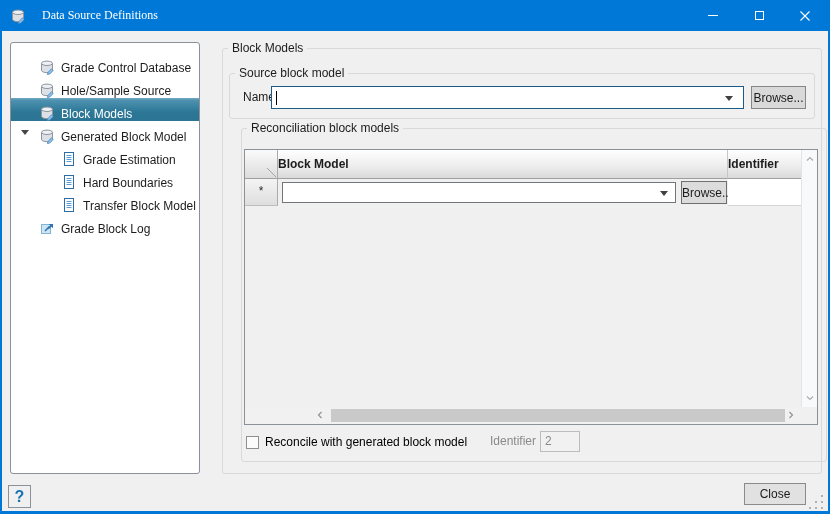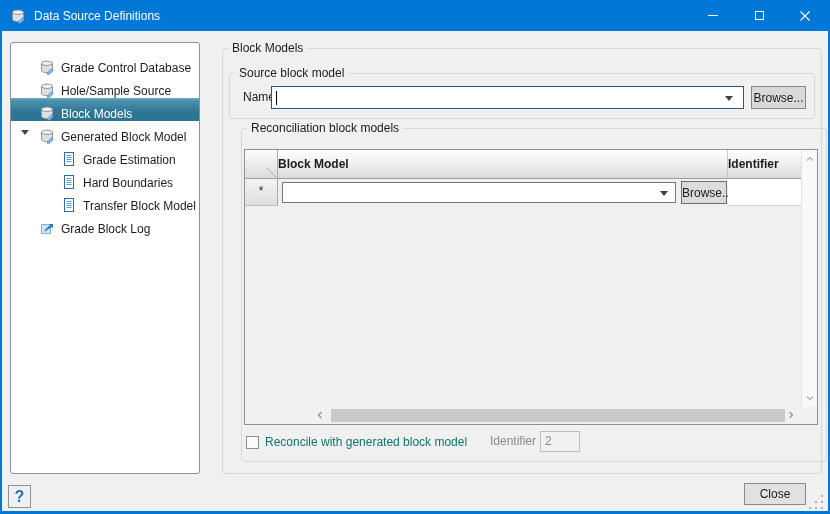--- a/index.html
+++ b/index.html
@@ -5,21 +5,21 @@
   * { margin:0; padding:0; box-sizing:border-box; }
   html,body { background:#cfcfcf; font-family:"Liberation Sans","DejaVu Sans",sans-serif; }
   .window{
     position:relative; width:830px; height:514px; background:#f0f0f0;
     border-left:2px solid #0078d7; border-right:2px solid #0078d7; border-bottom:3px solid #0078d7;
     font-size:12px; color:#1c1c1c; overflow:hidden;
   }
   
   .titlebar{position:absolute; left:0; top:0; width:826px; height:31px; background:#0078d7; display:flex; align-items:center;}
   .app-icon{width:16px;height:16px;margin-left:8px;flex:none;}
-  .title{color:#ffffff; margin-left:8px; font-size:12px;}
+  .title{color:#ffffff; margin-left:16px; font-size:12px;font-family:Liberation Serif, serif;}
   .winbtns{position:absolute; right:0; top:0; height:31px; display:flex;}
   .winbtn{width:46px;height:31px;display:flex;align-items:center;justify-content:center;cursor:default;}
   .glyph-min{width:10px;height:1px;background:#ffffff;}
   .glyph-max{width:9px;height:9px;border:1px solid #ffffff;}
   
   .sidebar{position:absolute; left:8px; top:42px; width:190px; height:432px; background:#ffffff;
     border:1px solid #8a9199; border-radius:3px; padding-top:9px; overflow:hidden;}
   .trow{position:relative; height:23px; display:flex; align-items:flex-end; padding-left:28px; white-space:nowrap;}
   .trow.sub{padding-left:50px;}
   .trow .ico{width:16px;height:16px;margin-right:6px;flex:none;}
@@ -60,21 +60,21 @@
   .grid-browse{left:436px; top:31px; width:46px; height:23px; background:#dcdcdc; border-color:#6f6f6f;}
   .cell-id{left:483px; top:29px; width:73px; height:27px; background:#ffffff; border-bottom:1px solid #d6d6d6;}
   .vscroll{left:556px; top:0; width:16px; height:257px; background:#f8f9fa; border-left:1px solid #e4e4e4;}
   .vscroll svg{position:absolute; left:4px;}
   .hscroll{left:0; top:257px; width:556px; height:17px; background:#f1f1f1;}
   .hs-left{position:absolute; left:72px; top:4px;}
   .hs-right{position:absolute; right:7px; top:4px;}
   .h-thumb{position:absolute; left:86px; top:2px; width:454px; height:13px; background:#c9c9c9;}
   
   .checkbox{position:absolute; left:4px; top:307px; width:13px; height:13px; background:#fbfbfb; border:1px solid #8f8f8f;}
-  .cb-label{position:absolute; left:23px; top:305px; line-height:16px; color:#0f766e;}
+  .cb-label{position:absolute; left:23px; top:305px; line-height:16px; color:#000000;}
   .id-label{position:absolute; left:248px; top:305px; color:#8a8a8a;}
   .id-input{position:absolute; left:298px; top:302px; width:40px; height:21px; border:1px solid #bdbdbd;
     background:#f1f1f1; color:#8a8a8a; line-height:19px; padding-left:4px;}
   
   .help-btn{position:absolute; left:6px; top:485px; width:23px; height:23px; border:1px solid #8a9199;
     background:#f0f0f0; color:#1673b4; font-weight:bold; font-size:16px; text-align:center; line-height:21px; cursor:default;}
   .close-btn{left:742px; top:483px; width:62px; height:22px; background:#e1e1e1; border-color:#8b8b8b;}
   .grip{position:absolute; right:5px; bottom:2px; width:14px; height:14px;}
   .grip i{position:absolute; width:2px; height:2px; background:#b0b0b0;}
   .hidden-defs{position:absolute; width:0; height:0; overflow:hidden;}

